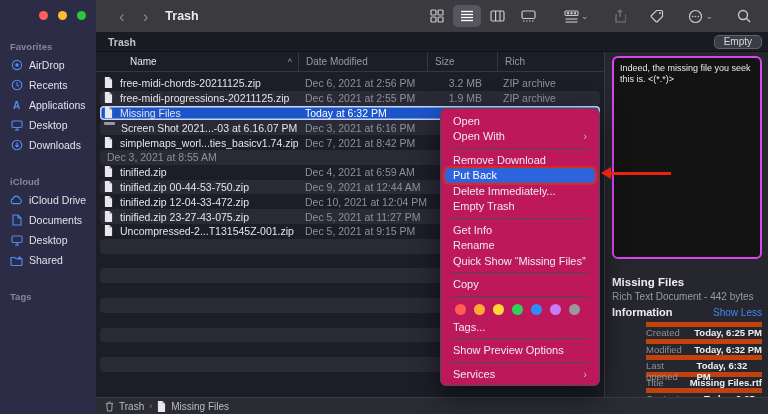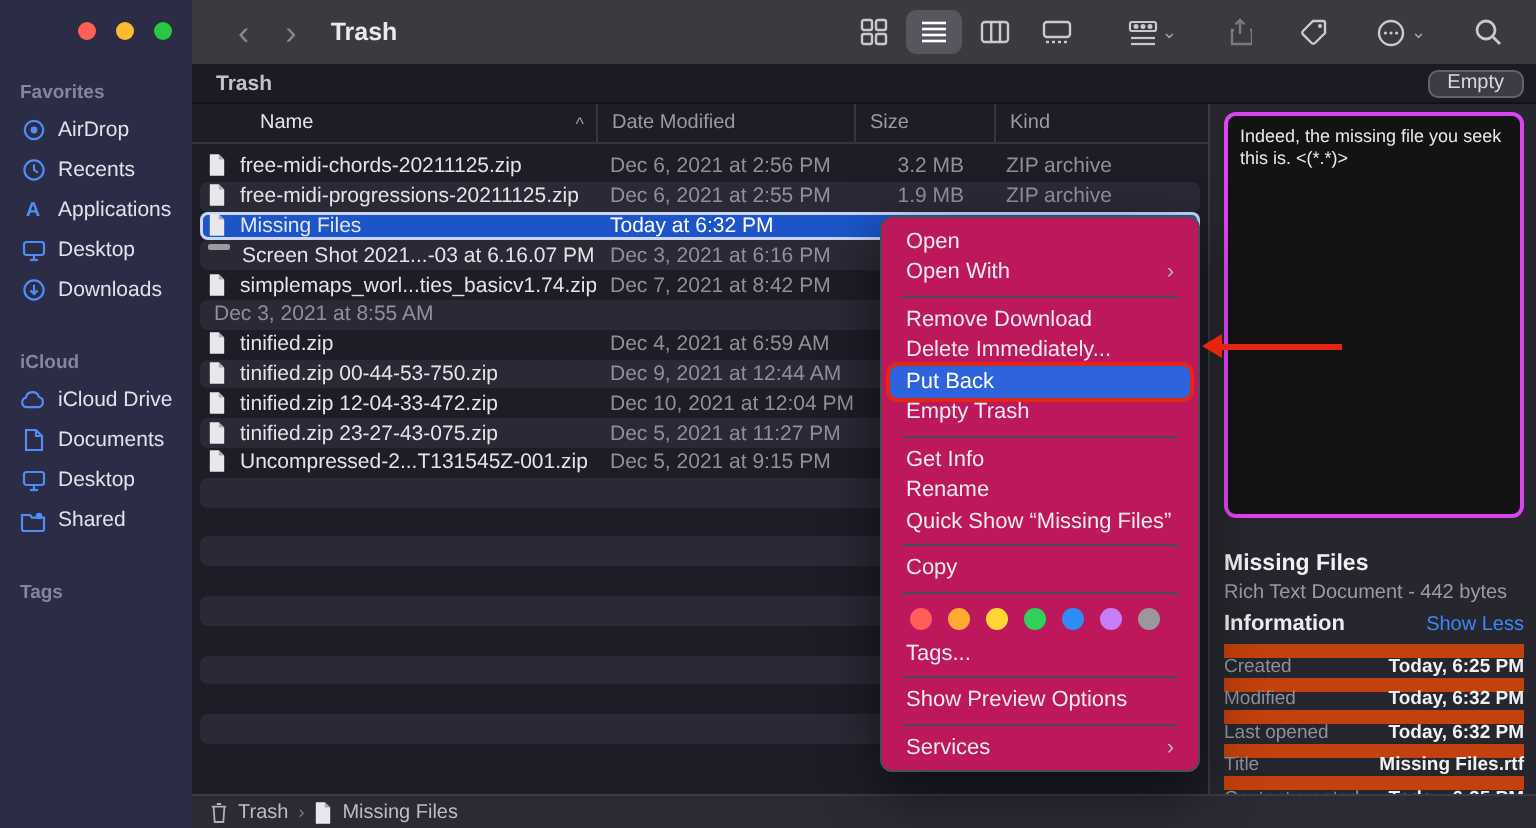--- a/index.html
+++ b/index.html
@@ -66,21 +66,21 @@
   
   .rightpane { width:164px; border-left:1px solid #3a3a42; background:#26262e;
     position:relative; overflow:hidden; padding:4px 6px 0 7px; }
   .preview-box { height:203px; background:#131313; border:2px solid #d946ef; border-radius:6px;
     padding:5px 6px; color:#e9e9ec; font-size:9px; line-height:1.25; }
   .pv-name { margin-top:17px; color:#f0f0f3; font-size:11.5px; font-weight:bold; }
   .pv-kind { margin-top:3px; color:#9b9ba3; font-size:10px; }
   .pv-inforow { display:flex; align-items:center; margin-top:4px; padding-bottom:4px; }
   .pv-infohead { color:#ededf0; font-size:11px; font-weight:bold; }
   .pv-showless { margin-left:auto; color:#3f86f7; font-size:10px; }
-  .fieldrow { display:flex; align-items:flex-end; border-top:7px solid #c2410c; height:16.5px; }
+  .fieldrow { display:flex; align-items:flex-start; border-top:5px solid #c2410c; height:16.5px;margin-left:34px; }
   .f-label { color:#90909a; font-size:9.5px; }
   .f-value { margin-left:auto; color:#eff0f2; font-size:9.5px; font-weight:bold; }
 
   
   .statusbar { height:17px; background:#2b2b34; border-top:1px solid #3c3c45;
     display:flex; align-items:center; padding-left:9px; gap:5px; color:#bcbcc4; font-size:10px; }
   .sb-sep { color:#82828c; font-size:9px; }
 
   
   .ctx { position:absolute; left:440px; top:108px; width:160px; background:#be185d;
@@ -302,21 +302,21 @@
               <span>Name</span>
               <span class="col-sort">^</span>
             </div>
             <div class="col-cell col-div">
               <span>Date Modified</span>
             </div>
             <div class="col-cell col-div col-size">
               <span>Size</span>
             </div>
             <div class="col-cell col-div">
-              <span>Kind</span>
+              <span>Rich</span>
             </div>
           </div>
         <div class="rows" id="list-rows">
             <div class="row">
               <div class="cell-name">
                 <span class="f-icon">
                   <svg width="9" height="11" viewBox="0 0 10 12">
                     <path d="M1 0h5l3 3v8.5a.5.5 0 0 1-.5.5h-7A.5.5 0 0 1 1 11.5z" fill="#e8e8ec"></path>
                     <path d="M6 0l3 3H6z" fill="#aab"></path>
                   </svg>
@@ -526,25 +526,25 @@
         <span>Open</span>
       </div>
       <div class="ctx-item">
         <span>Open With</span>
         <span class="sub">›</span>
       </div>
       <div class="ctx-sep"></div>
       <div class="ctx-item">
         <span>Remove Download</span>
       </div>
-      <div class="ctx-item">
-        <span>Delete Immediately...</span>
-      </div>
       <div class="ctx-item hl">
         <span>Put Back</span>
+      </div>
+      <div class="ctx-item">
+        <span>Delete Immediately...</span>
       </div>
       <div class="ctx-item">
         <span>Empty Trash</span>
       </div>
       <div class="ctx-sep"></div>
       <div class="ctx-item">
         <span>Get Info</span>
       </div>
       <div class="ctx-item">
         <span>Rename</span>

